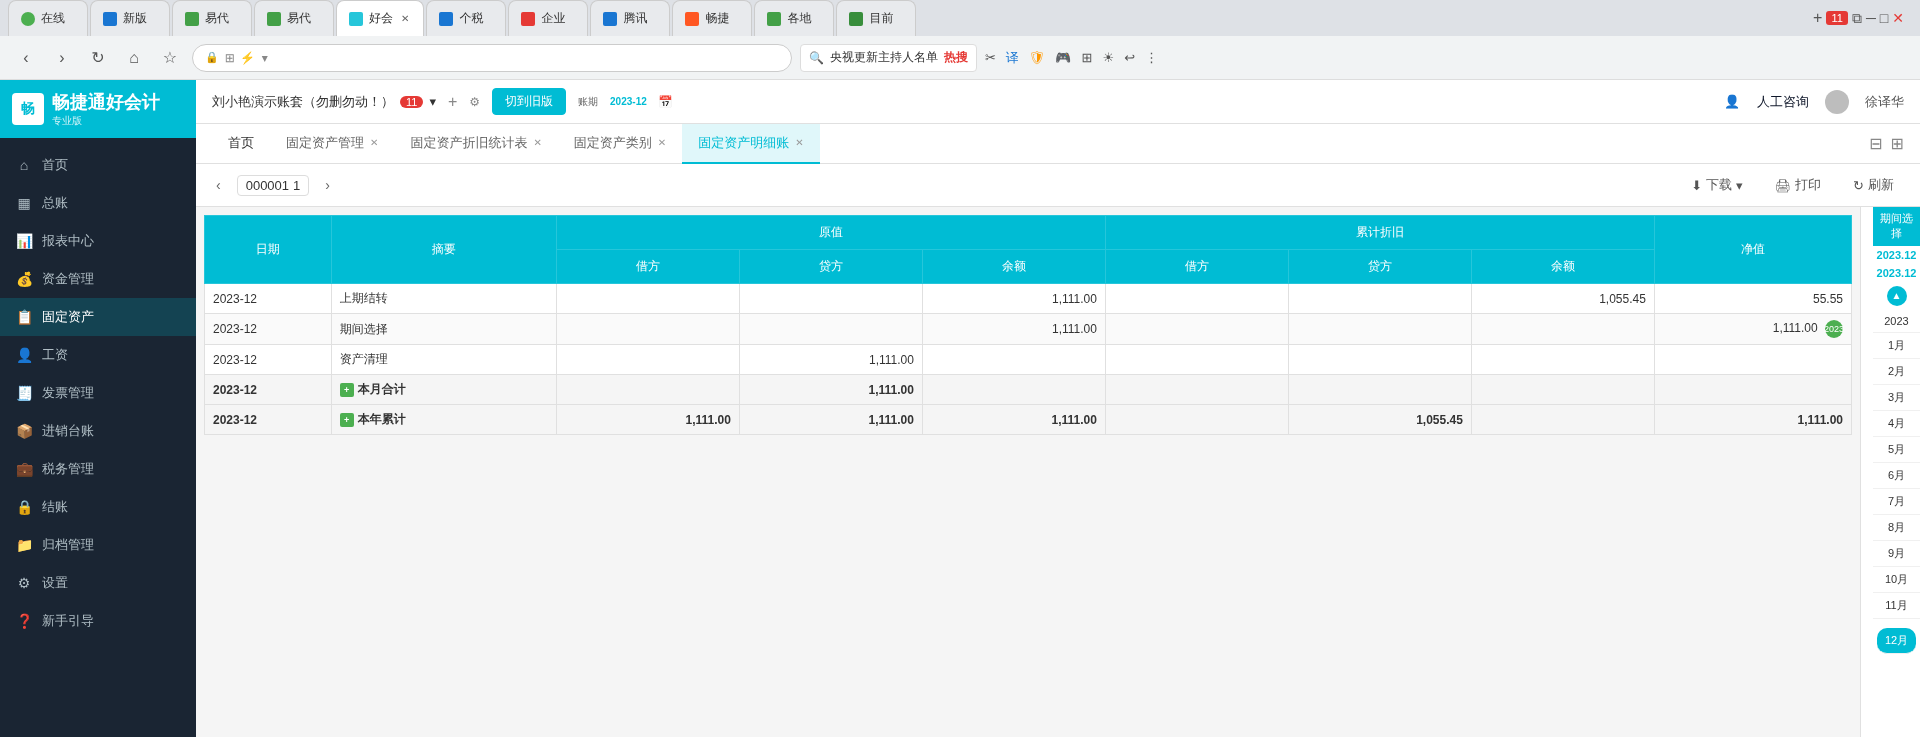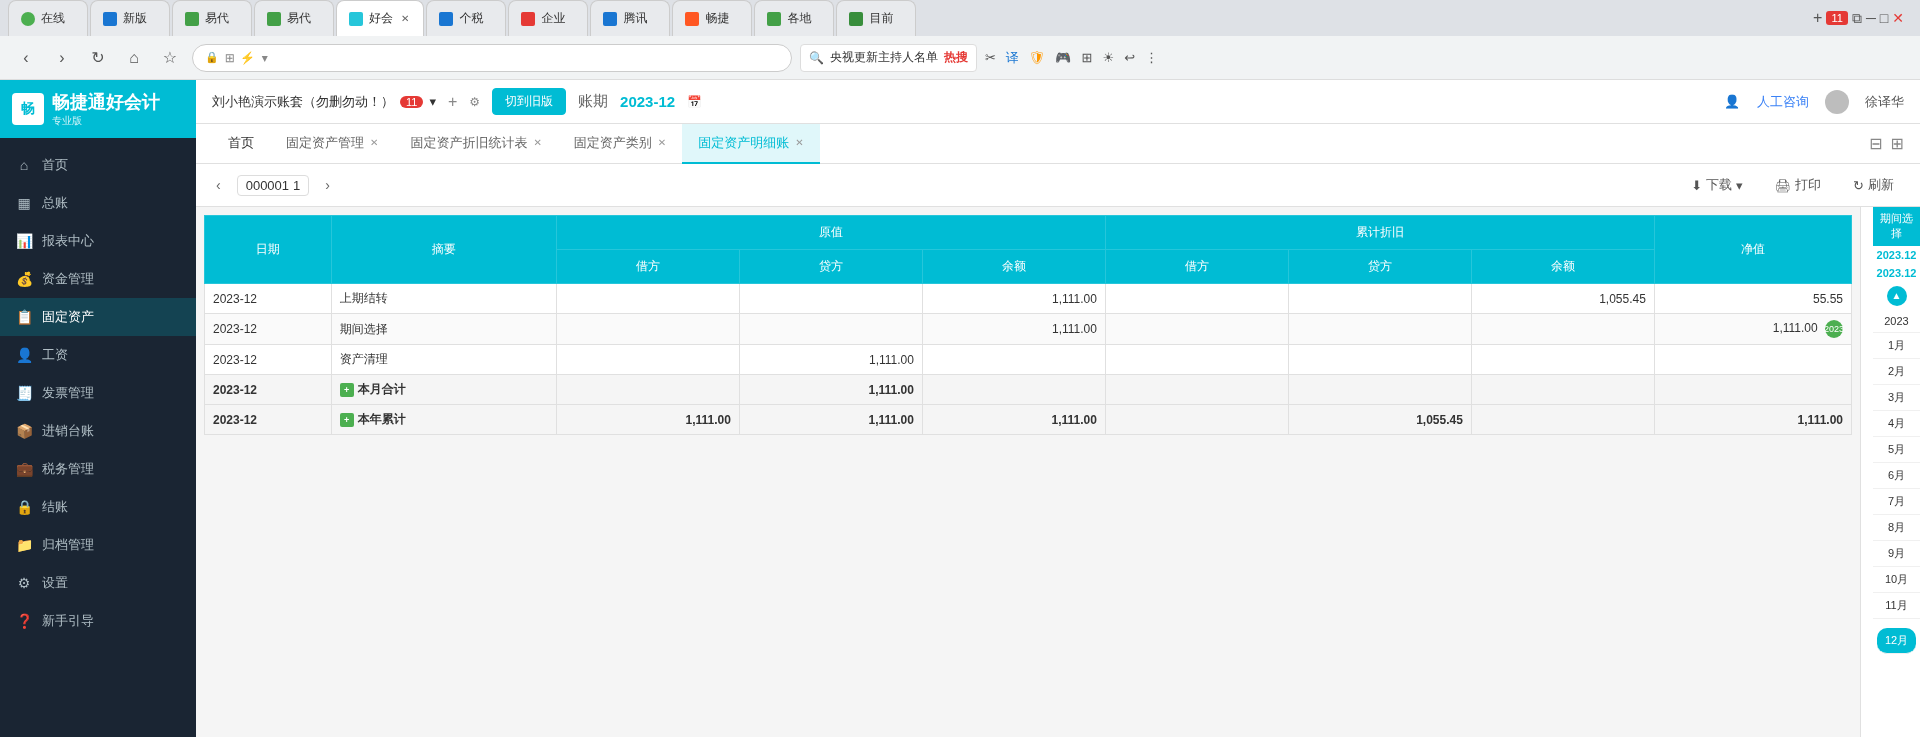--- a/index.html
+++ b/index.html
@@ -31,21 +31,21 @@
     .sidebar-item { display: flex; align-items: center; gap: 10px; padding: 10px 16px; color: #b0bec5; cursor: pointer; font-size: 13px; }
     .sidebar-item.active { background: rgba(0, 188, 212, 0.2); color: #fff; }
     .sidebar-item .icon { width: 16px; text-align: center; font-size: 14px; }
 
     
     .app-header { background: #fff; border-bottom: 1px solid #e0e0e0; padding: 0 16px; display: flex; align-items: center; height: 44px; gap: 12px; }
     .company-selector { display: flex; align-items: center; gap: 6px; cursor: pointer; color: #333; font-size: 13px; }
     .badge { background: #e53935; color: #fff; border-radius: 10px; padding: 0 6px; font-size: 11px; min-width: 18px; text-align: center; }
     .header-btn { padding: 4px 12px; border: 1px solid #ddd; border-radius: 4px; background: #fff; cursor: pointer; font-size: 12px; color: #333; }
     .header-btn.primary { background: #00bcd4; color: #fff; border-color: #00bcd4; }
-    .period-text { color: #666; font-size: 15px; }
+    .period-text { color: #666; font-size: 10px; }
     .header-right { margin-left: auto; display: flex; align-items: center; gap: 16px; color: #555; font-size: 13px; cursor: pointer; }
 
     
     .main-content { flex: 1; display: flex; flex-direction: column; background: #f5f5f5; overflow: hidden; }
 
     
     .page-tabs { display: flex; align-items: center; background: #fff; border-bottom: 1px solid #e0e0e0; padding: 0 16px; height: 40px; gap: 0; }
     .page-tab { padding: 0 16px; height: 40px; display: flex; align-items: center; cursor: pointer; color: #666; font-size: 13px; border-bottom: 2px solid transparent; gap: 6px; white-space: nowrap; }
     .page-tab.active { color: #00bcd4; border-bottom-color: #00bcd4; background: #e0f7fa; }
     .page-tab .tab-x { color: #999; font-size: 10px; cursor: pointer; }
@@ -262,21 +262,21 @@
         <span>▾</span>
       </div>
       <span style="cursor:pointer;color:#888;font-size:16px;">+</span>
       <span style="cursor:pointer;color:#888;">⚙</span>
       <button class="header-btn primary">切到旧版</button>
       <span class="period-text">账期</span>
       <span class="period-text" style="font-weight:bold;color:#00bcd4;">2023-12</span>
       <span style="cursor:pointer;color:#666;">📅</span>
       <div class="header-right">
         <span style="color:#888;">👤</span>
-        <span style="cursor:pointer;color:#3b82f6;">人工咨询</span>
+        <span style="cursor:pointer;color:#0f172a;">人工咨询</span>
         <span style="width:24px;height:24px;background:#bdbdbd;border-radius:50%;display:inline-block;"></span>
         <span>徐译华</span>
       </div>
     </div>
 
     <div class="page-tabs">
       <div class="page-tab home">
         <span>首页</span>
       </div>
       <div class="page-tab">

